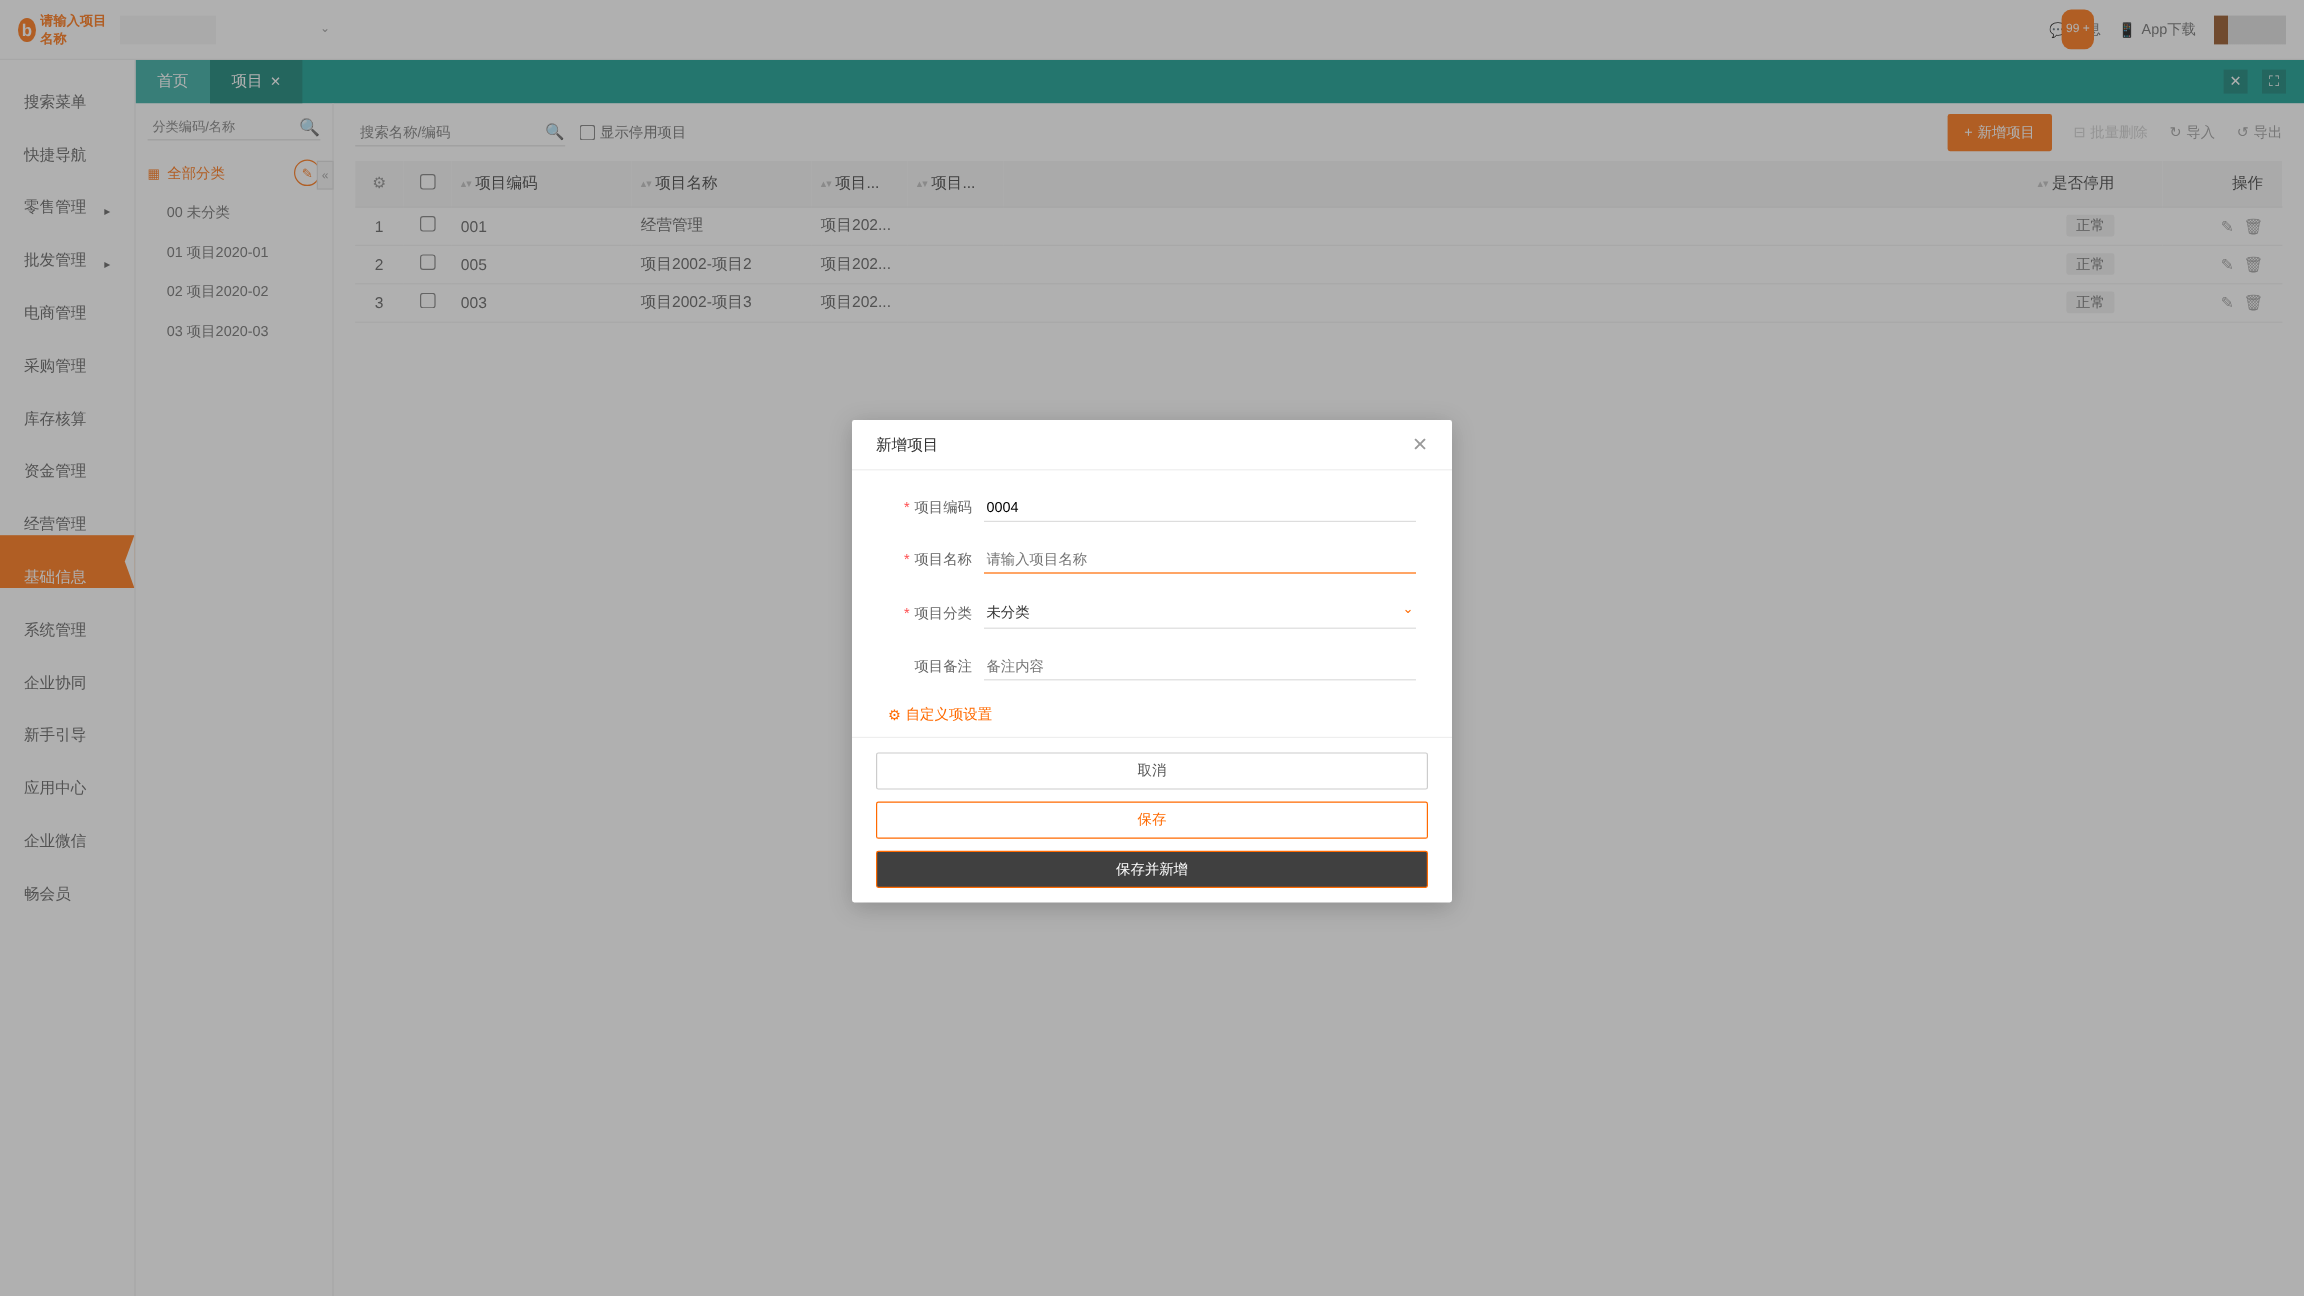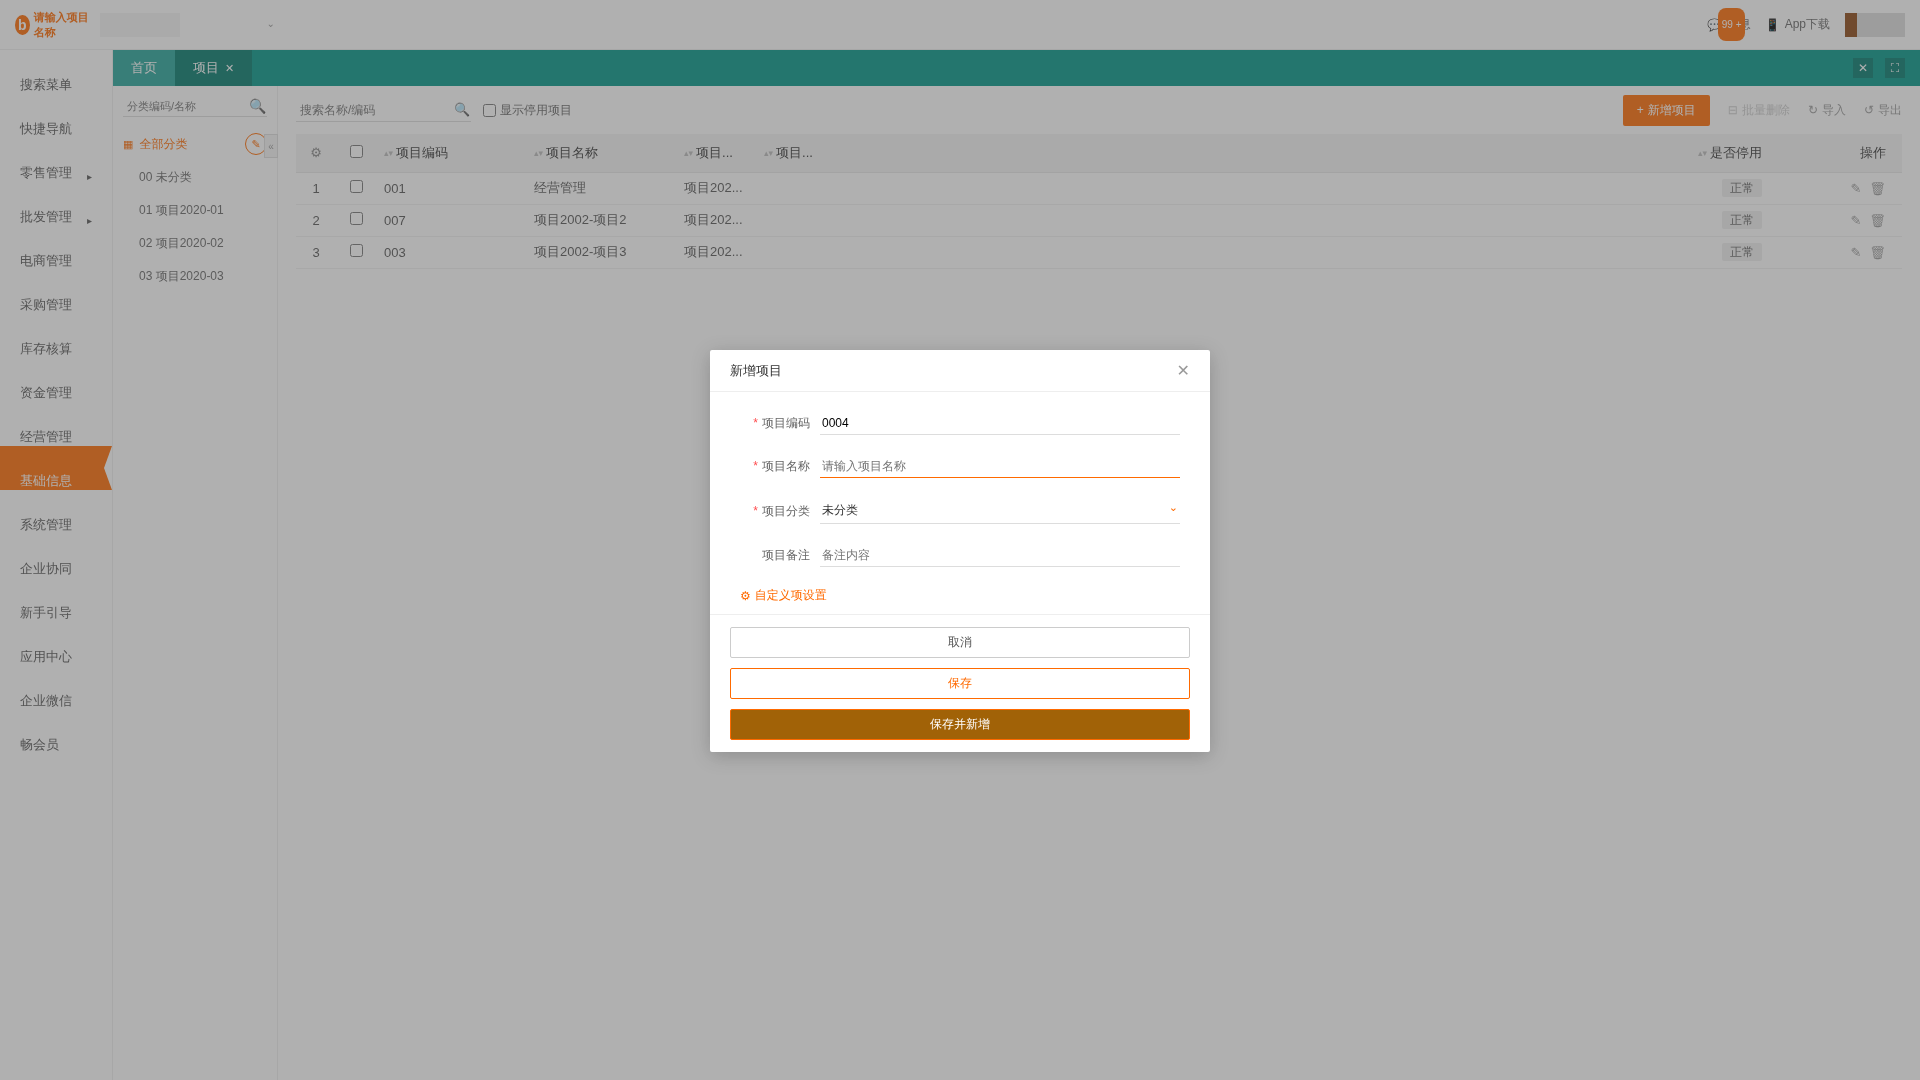--- a/index.html
+++ b/index.html
@@ -99,21 +99,21 @@
 .form-input { flex: 1; border: none; border-bottom: 1px solid #ddd; padding: 4px 2px; outline: none; font-size: 12px; }
 .form-input.active { border-bottom-color: #ff6a00; }
 .form-select-wrap { flex: 1; position: relative; border-bottom: 1px solid #ddd; }
 .form-select-wrap .val { padding: 4px 2px; font-size: 12px; }
 .form-select-wrap .chev { position: absolute; right: 2px; top: 3px; color: #ff6a00; font-size: 11px; }
 .custom-link { color: #ff6a00; cursor: pointer; display: flex; align-items: center; gap: 4px; font-size: 12px; margin-top: 4px; }
 .modal-footer { border-top: 1px solid #eee; padding: 12px 20px; display: flex; justify-content: flex-end; gap: 10px; flex-direction: column; }
 .btn { padding: 6px 18px; border-radius: 2px; cursor: pointer; font-size: 12px; }
 .btn-default { background: #fff; border: 1px solid #ccc; color: #555; }
 .btn-outline { background: #fff; border: 1px solid #ff6a00; color: #ff6a00; }
-.btn-fill { background: #a16207; border: 1px solid #ff6a00; color: #fff; }
+.btn-fill { background: #404040; border: 1px solid #ff6a00; color: #fff; }
 </style>
 </head>
 <body>
 
 <div class="header">
   <div class="logo">
     <span class="logo-icon">b</span>
     <span class="logo-text">请输入项目名称</span>
   </div>
   <div class="dropdown-top">
@@ -270,21 +270,21 @@
               <td class="col-code">001</td>
               <td class="col-name">经营管理</td>
               <td class="col-cat">项目202...</td>
               <td class="col-remark"></td>
               <td class="col-status"><span class="status-tag">正常</span></td>
               <td class="col-ops"><span class="op-icon">✎</span><span class="op-icon">🗑</span></td>
             </tr>
             <tr>
               <td class="col-gear">2</td>
               <td class="col-check"><input type="checkbox" style=""></td>
-              <td class="col-code">007</td>
+              <td class="col-code">005</td>
               <td class="col-name">项目2002-项目2</td>
               <td class="col-cat">项目202...</td>
               <td class="col-remark"></td>
               <td class="col-status"><span class="status-tag">正常</span></td>
               <td class="col-ops"><span class="op-icon">✎</span><span class="op-icon">🗑</span></td>
             </tr>
             <tr>
               <td class="col-gear">3</td>
               <td class="col-check"><input type="checkbox" style=""></td>
               <td class="col-code">003</td>

